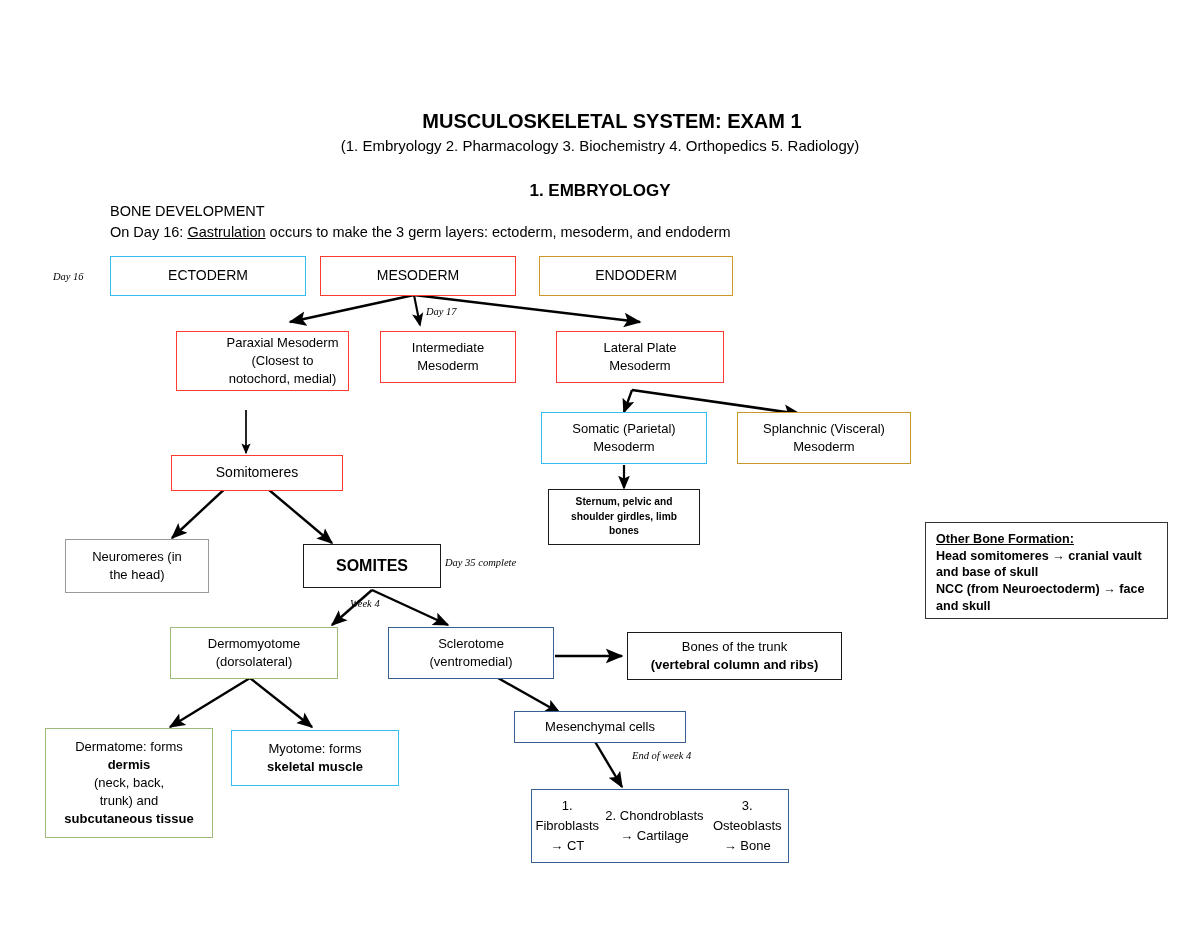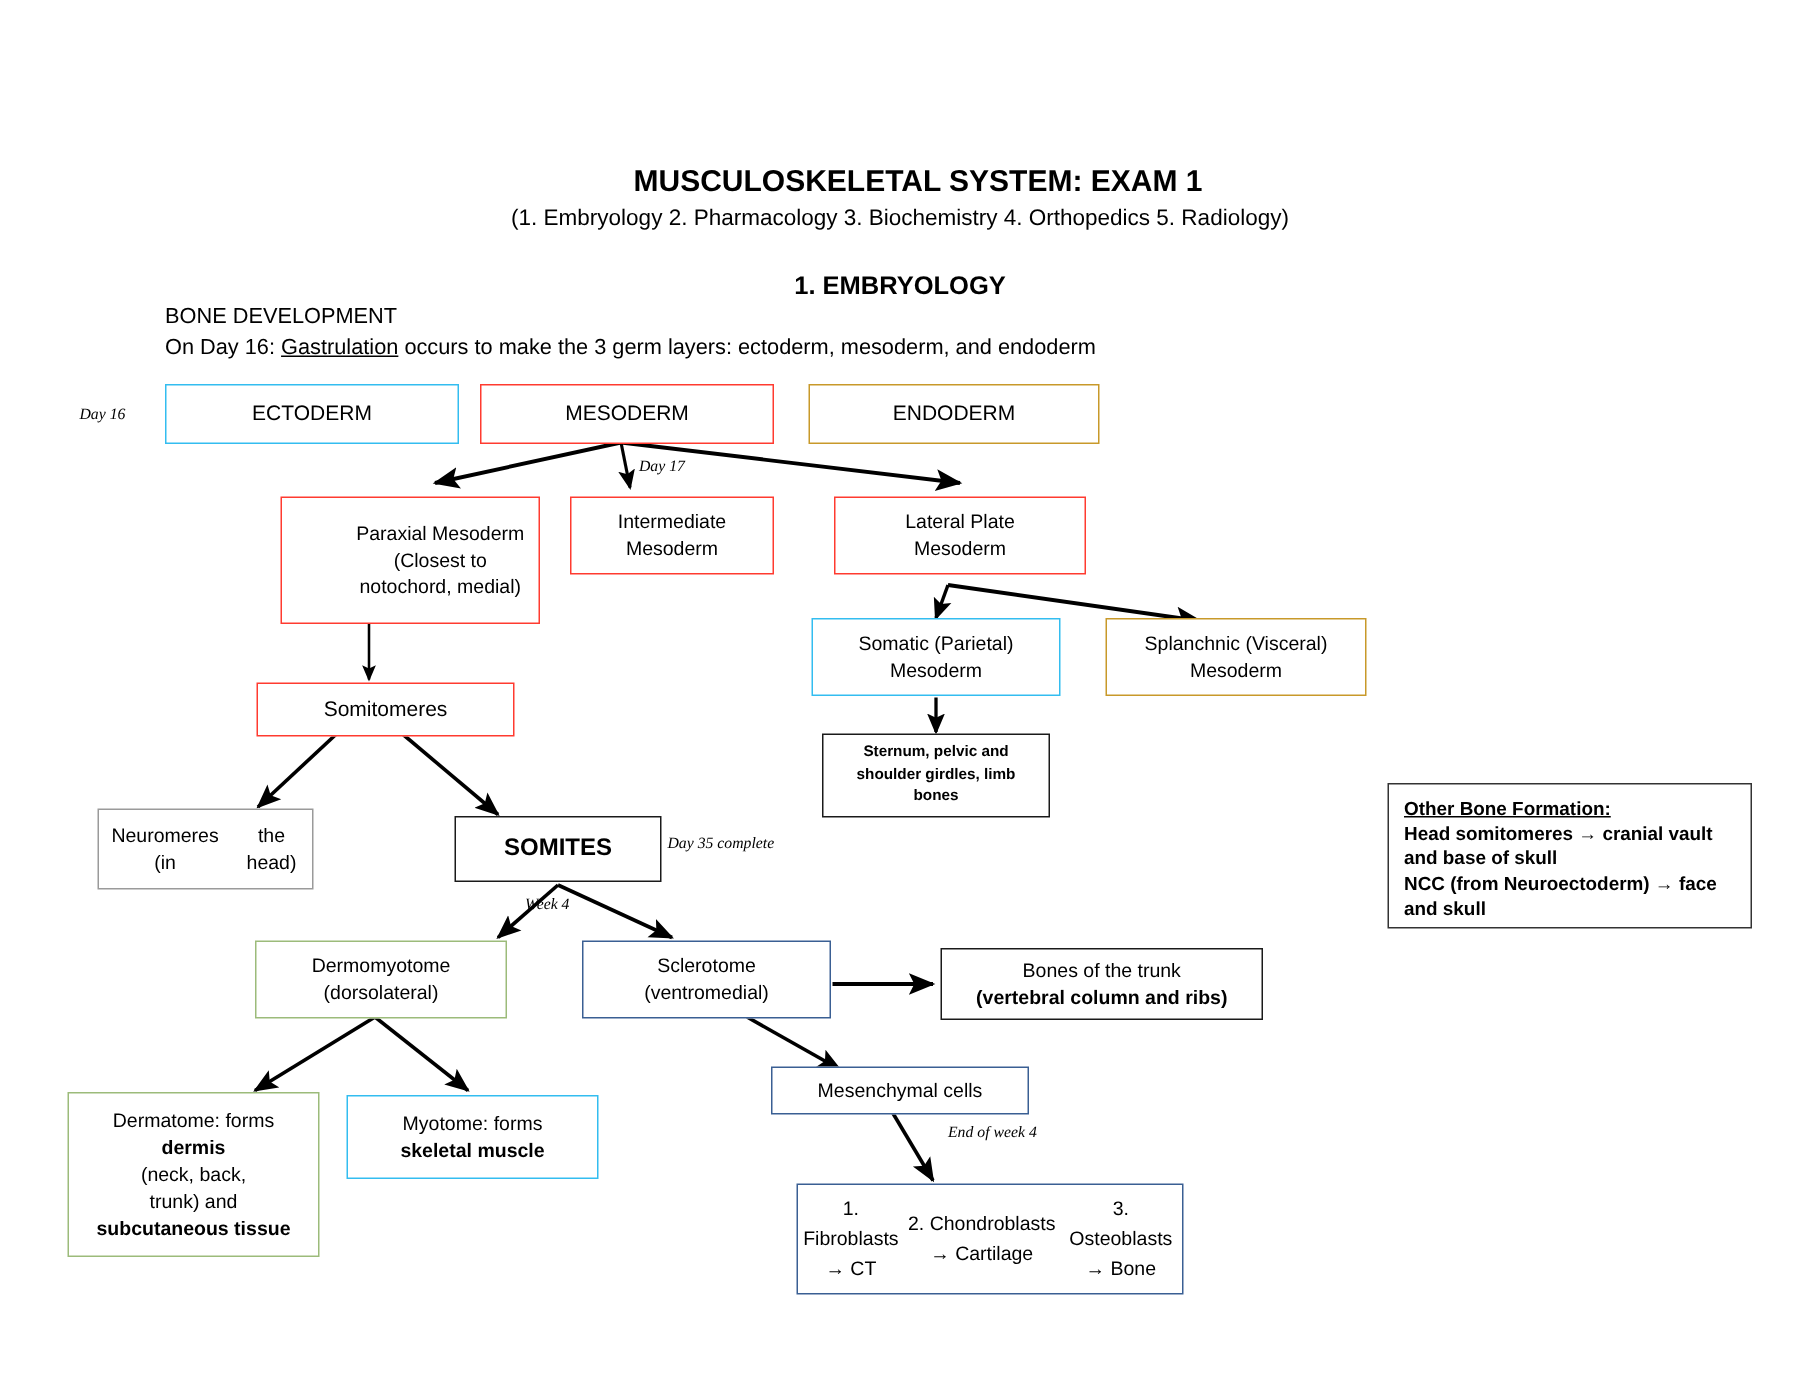--- a/index.html
+++ b/index.html
@@ -111,21 +111,21 @@
   <div class="box b-blue f14" style="left:110px;top:256px;width:196px;height:40px;">
     <span>ECTODERM</span>
   </div>
   <div class="box b-red f14" style="left:320px;top:256px;width:196px;height:40px;">
     <span>MESODERM</span>
   </div>
   <div class="box b-gold f14" style="left:527px;top:256px;width:194px;height:40px;">
     <span>ENDODERM</span>
   </div>
 
-  <div class="box b-red f13" style="left:187px;top:331px;width:173px;height:85px;flex-direction:column;padding-left:40px;">
+  <div class="box b-red f13" style="left:176px;top:331px;width:173px;height:60px;flex-direction:column;padding-left:40px;">
     <span>Paraxial Mesoderm</span>
     <span>(Closest to</span>
     <span>notochord, medial)</span>
   </div>
   <div class="box b-red f13" style="left:380px;top:331px;width:136px;height:52px;flex-direction:column;">
     <span>Intermediate</span>
     <span>Mesoderm</span>
   </div>
   <div class="box b-red f13" style="left:556px;top:331px;width:168px;height:52px;flex-direction:column;text-align:center;">
     <span>Lateral Plate</span>
@@ -144,21 +144,21 @@
   <div class="box b-black f10 fbold" style="left:548px;top:489px;width:152px;height:56px;flex-direction:column;line-height:1.45;">
     <span>Sternum, pelvic and</span>
     <span>shoulder girdles, limb</span>
     <span>bones</span>
   </div>
 
   <div class="box b-red f14" style="left:171px;top:455px;width:172px;height:36px;">
     <span>Somitomeres</span>
   </div>
 
-  <div class="box b-gray f13" style="left:65px;top:539px;width:144px;height:54px;flex-direction:row;">
+  <div class="box b-gray f13" style="left:65px;top:539px;width:144px;height:54px;flex-direction:column;">
     <span>Neuromeres (in</span>
     <span>the head)</span>
   </div>
   <div class="box b-black f15 fbold" style="left:303px;top:544px;width:138px;height:44px;font-size:16px;">
     <span>SOMITES</span>
   </div>
 
   <div class="box b-green f13" style="left:170px;top:627px;width:168px;height:52px;flex-direction:column;">
     <span>Dermomyotome</span>
     <span>(dorsolateral)</span>

